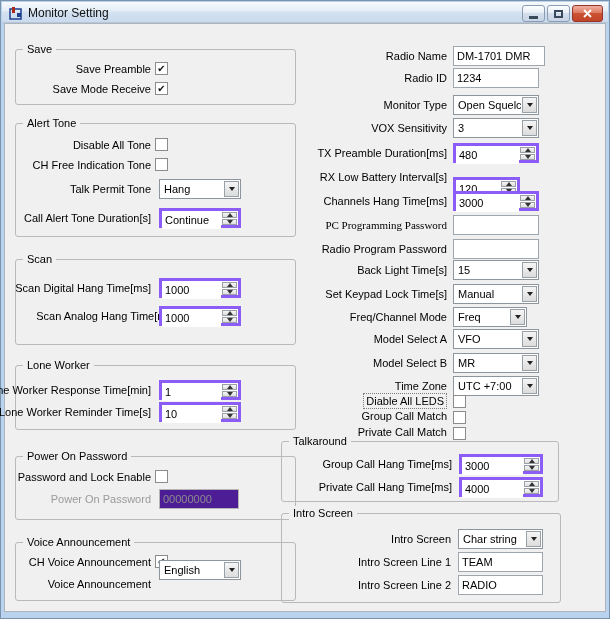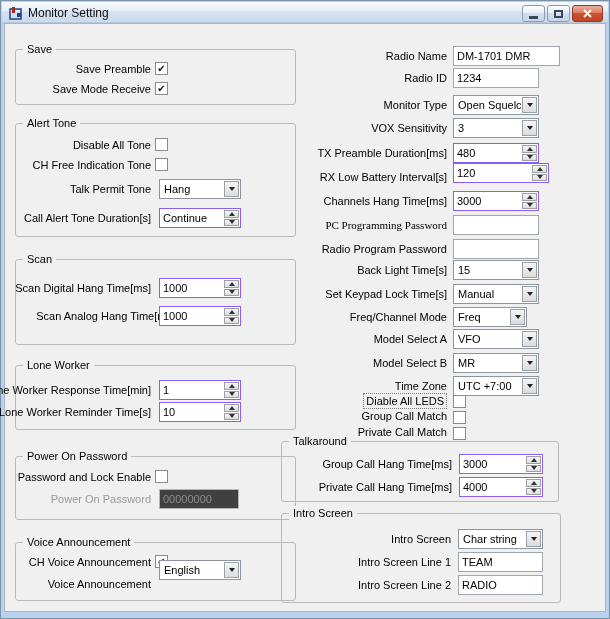--- a/index.html
+++ b/index.html
@@ -29,32 +29,32 @@
   .group-label { position:absolute; height:14px; line-height:14px; background:#f0f0f0;
     padding:0 4px; white-space:nowrap; }
 
   .lbl { position:absolute; height:20px; line-height:20px; white-space:nowrap; }
   .lbl.dim { color:#9a9a9a; }
   .focusbox { position:absolute; height:16px; line-height:14px; white-space:nowrap;
     border:1px dotted #7d7d7d; padding:0 2px; }
 
   .tb { position:absolute; height:20px; border:1px solid #a0a6ad; background:#fff;
     font-family:"Liberation Sans", sans-serif; font-size:11px; padding:0 3px; outline:none; }
-  .tb.disabled { background:#404040; color:#8c8c8c; border-color:#b5b5b5; }
+  .tb.disabled { background:#4c1d95; color:#8c8c8c; border-color:#b5b5b5; }
 
   .dd { position:absolute; height:20px; border:1px solid #8f959c; background:#fff; }
   .dd-text { position:absolute; left:4px; top:0; right:17px; height:18px; line-height:18px;
     overflow:hidden; white-space:nowrap; }
   .dd-btn { position:absolute; right:1px; top:1px; bottom:1px; width:15px;
     border:1px solid #98a0a8; background:linear-gradient(180deg,#f5f5f5,#dcdcdc);
     display:flex; align-items:center; justify-content:center; }
   .arr-down { width:0; height:0; border-left:3px solid transparent;
     border-right:3px solid transparent; border-top:4px solid #222; }
 
-  .sp { position:absolute; height:20px; border:1px solid #8b5cf6; background:#fff; }
+  .sp { position:absolute; height:20px; border:3px solid #8b5cf6; background:#fff; }
   .sp input { position:absolute; left:0; top:0; bottom:0; right:17px; border:none; outline:none;
     background:#fff; font-family:"Liberation Sans", sans-serif; font-size:11px; padding:0 3px; width:calc(100% - 17px); height:18px; }
   .sp-btns { position:absolute; right:1px; top:1px; bottom:1px; width:15px;
     display:flex; flex-direction:column; }
   .sp-up,.sp-down { flex:1; border:1px solid #9aa0a6; background:linear-gradient(180deg,#f6f6f6,#dedede);
     display:flex; align-items:center; justify-content:center; }
   .sp-up { margin-bottom:1px; }
   .sp-up::after { content:""; width:0; height:0; border-left:3px solid transparent;
     border-right:3px solid transparent; border-bottom:4px solid #333; }
   .sp-down::after { content:""; width:0; height:0; border-left:3px solid transparent;
@@ -172,21 +172,21 @@
   <span class="cb checked" style="left:154px; top:554px;">✔</span>
   <span class="lbl" style="right:458px; top:573px;">Voice Announcement</span>
   <div class="dd" style="left:158px; top:559px; width:82px;">
     <span class="dd-text">English</span>
     <span class="dd-btn">
         <span class="arr-down"></span>
       </span>
   </div>
 
   <span class="lbl" style="right:162px; top:45px;">Radio Name</span>
-  <input class="tb" style="left: 452px; top: 45px; width: 107px;" value="DM-1701 DMR">
+  <input class="tb" style="left: 452px; top: 45px; width: 92px;" value="DM-1701 DMR">
 
   <span class="lbl" style="right:162px; top:67px;">Radio ID</span>
   <input class="tb" style="left: 452px; top: 67px; width: 86px;" value="1234">
 
   <span class="lbl" style="right:162px; top:94px;margin-left:12px;">Monitor Type</span>
   <div class="dd" style="left:452px; top:94px; width:86px;">
     <span class="dd-text">Open Squelch</span>
     <span class="dd-btn">
         <span class="arr-down"></span>
       </span>
@@ -203,21 +203,21 @@
   <span class="lbl" style="right:162px; top:142px;">TX Preamble Duration[ms]</span>
   <div class="sp" style="left:452px; top:142px; width:86px;">
     <input value="480" style="">
     <span class="sp-btns">
         <span class="sp-up"></span>
         <span class="sp-down"></span>
       </span>
   </div>
 
   <span class="lbl" style="right:162px; top:166px;">RX Low Battery Interval[s]</span>
-  <div class="sp" style="left:452px; top:162px; width:96px;">
+  <div class="sp" style="left:452px; top:176px; width:67px;">
     <input value="120" style="">
     <span class="sp-btns">
         <span class="sp-up"></span>
         <span class="sp-down"></span>
       </span>
   </div>
 
   <span class="lbl" style="right:162px; top:190px;">Channels Hang Time[ms]</span>
   <div class="sp" style="left:452px; top:190px; width:86px;">
     <input value="3000" style="">

